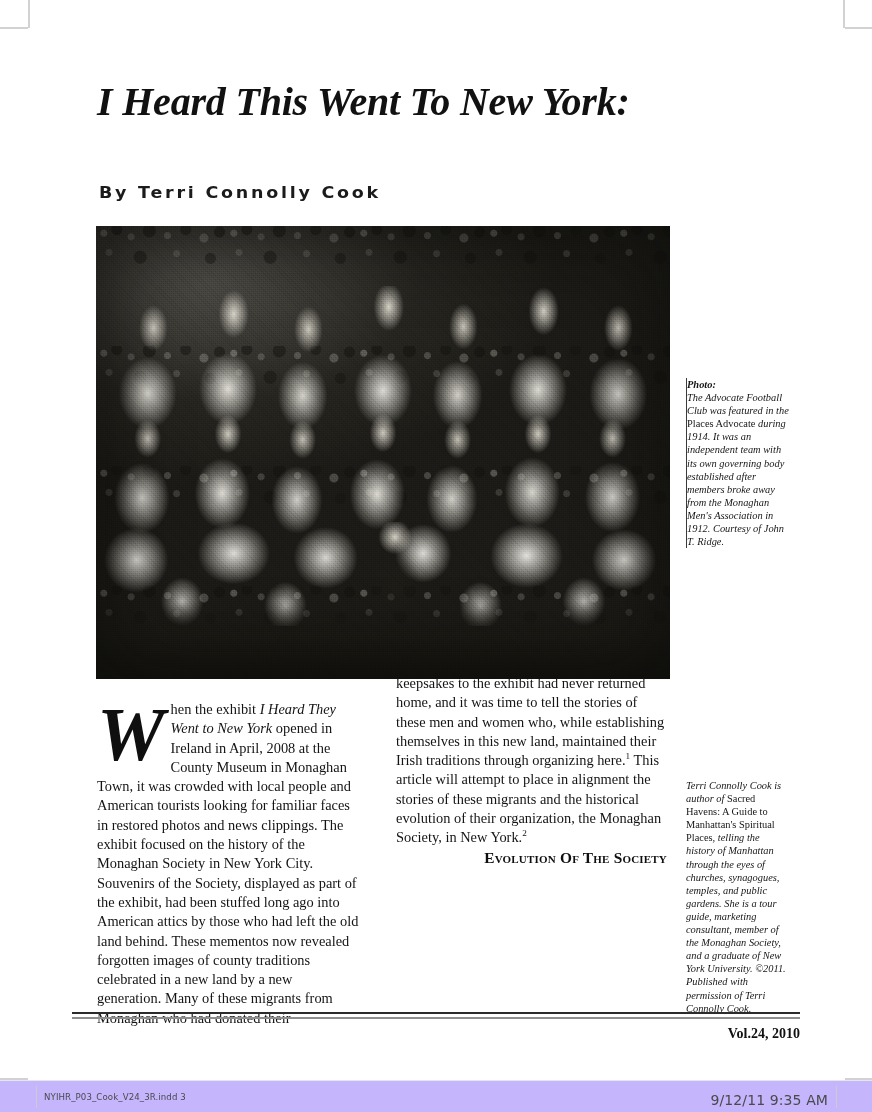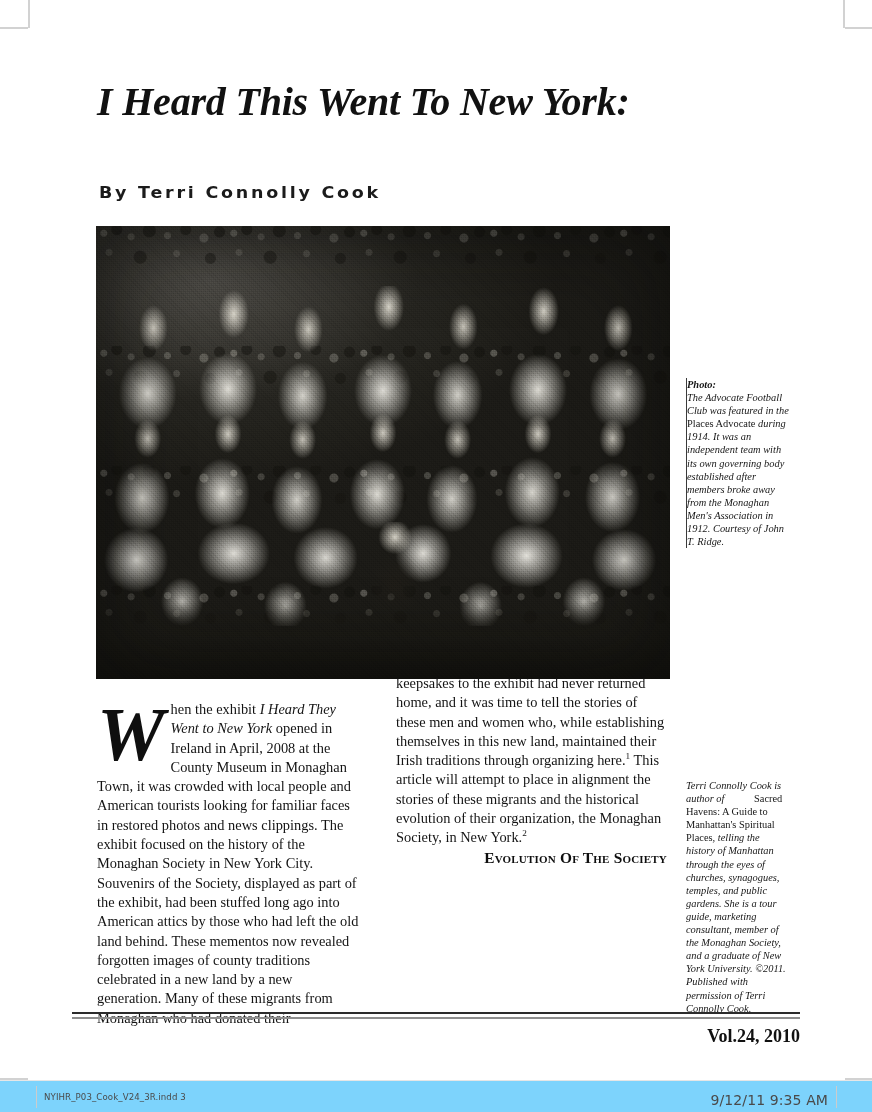--- a/index.html
+++ b/index.html
@@ -269,51 +269,51 @@
     position: absolute;
     left: 686px;
     top: 779px;
     width: 104px;
     font-family: "Liberation Serif", serif;
     font-style: italic;
     font-size: 10.4px;
     line-height: 13.1px;
     color: #161616;
   }
-  .bio .rom { font-style: normal; margin-left: 27px; }
+  .bio .rom { font-style: normal; }
 
   
   .footer-rule-1 {
     position: absolute;
     left: 72px; top: 1012px;
     width: 728px; height: 2px;
     background: #2b2b2b;
   }
   .footer-rule-2 {
     position: absolute;
     left: 72px; top: 1017px;
     width: 728px; height: 2px;
     background: #8e8e8e;
   }
   .volume {
     position: absolute;
     right: 72px;
     top: 1026px;
     font-family: "Liberation Serif", serif;
     font-weight: bold;
-    font-size: 18px;
+    font-size: 14px;
     color: #111111;
   }
 
   
   .printbar {
     position: absolute;
     left: 0; top: 1080px;
     width: 872px; height: 32px;
-    background: #7dd3fc;
+    background: #c4b5fd;
     border-top: 1px solid #e6e6e6;
   }
   .pb-tick {
     position: absolute;
     top: 5px;
     width: 1px; height: 22px;
     background: #cccccc;
   }
   .pb-tick-l { left: 36px; }
   .pb-tick-r { left: 836px; }

